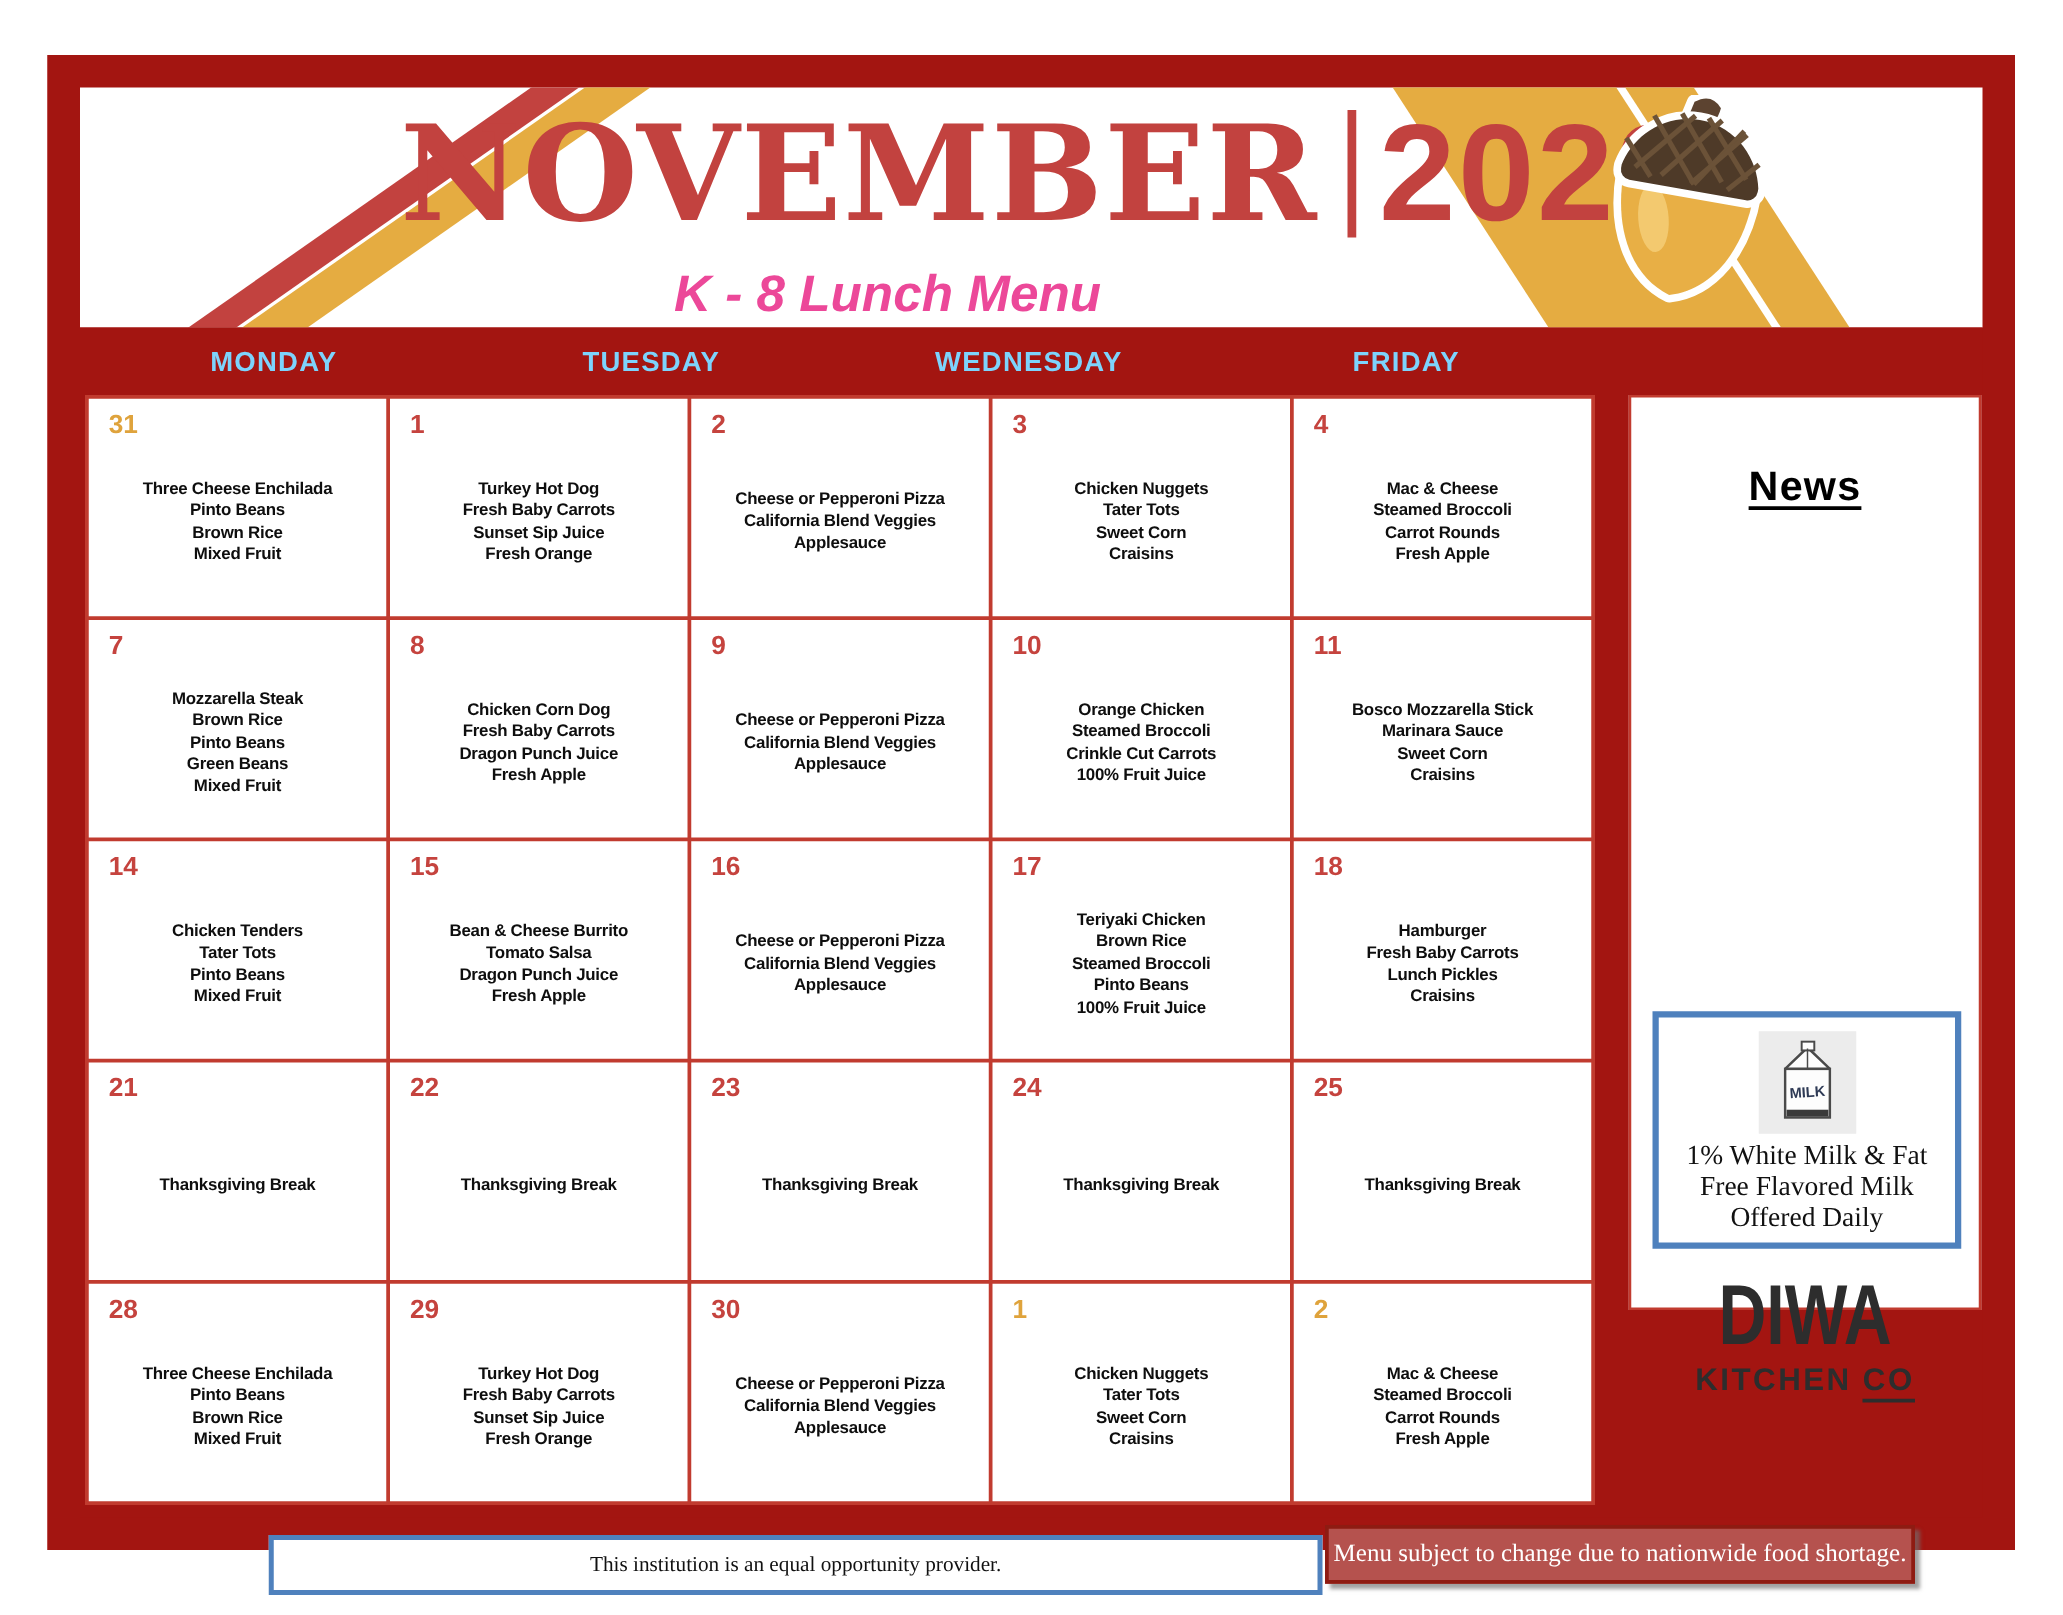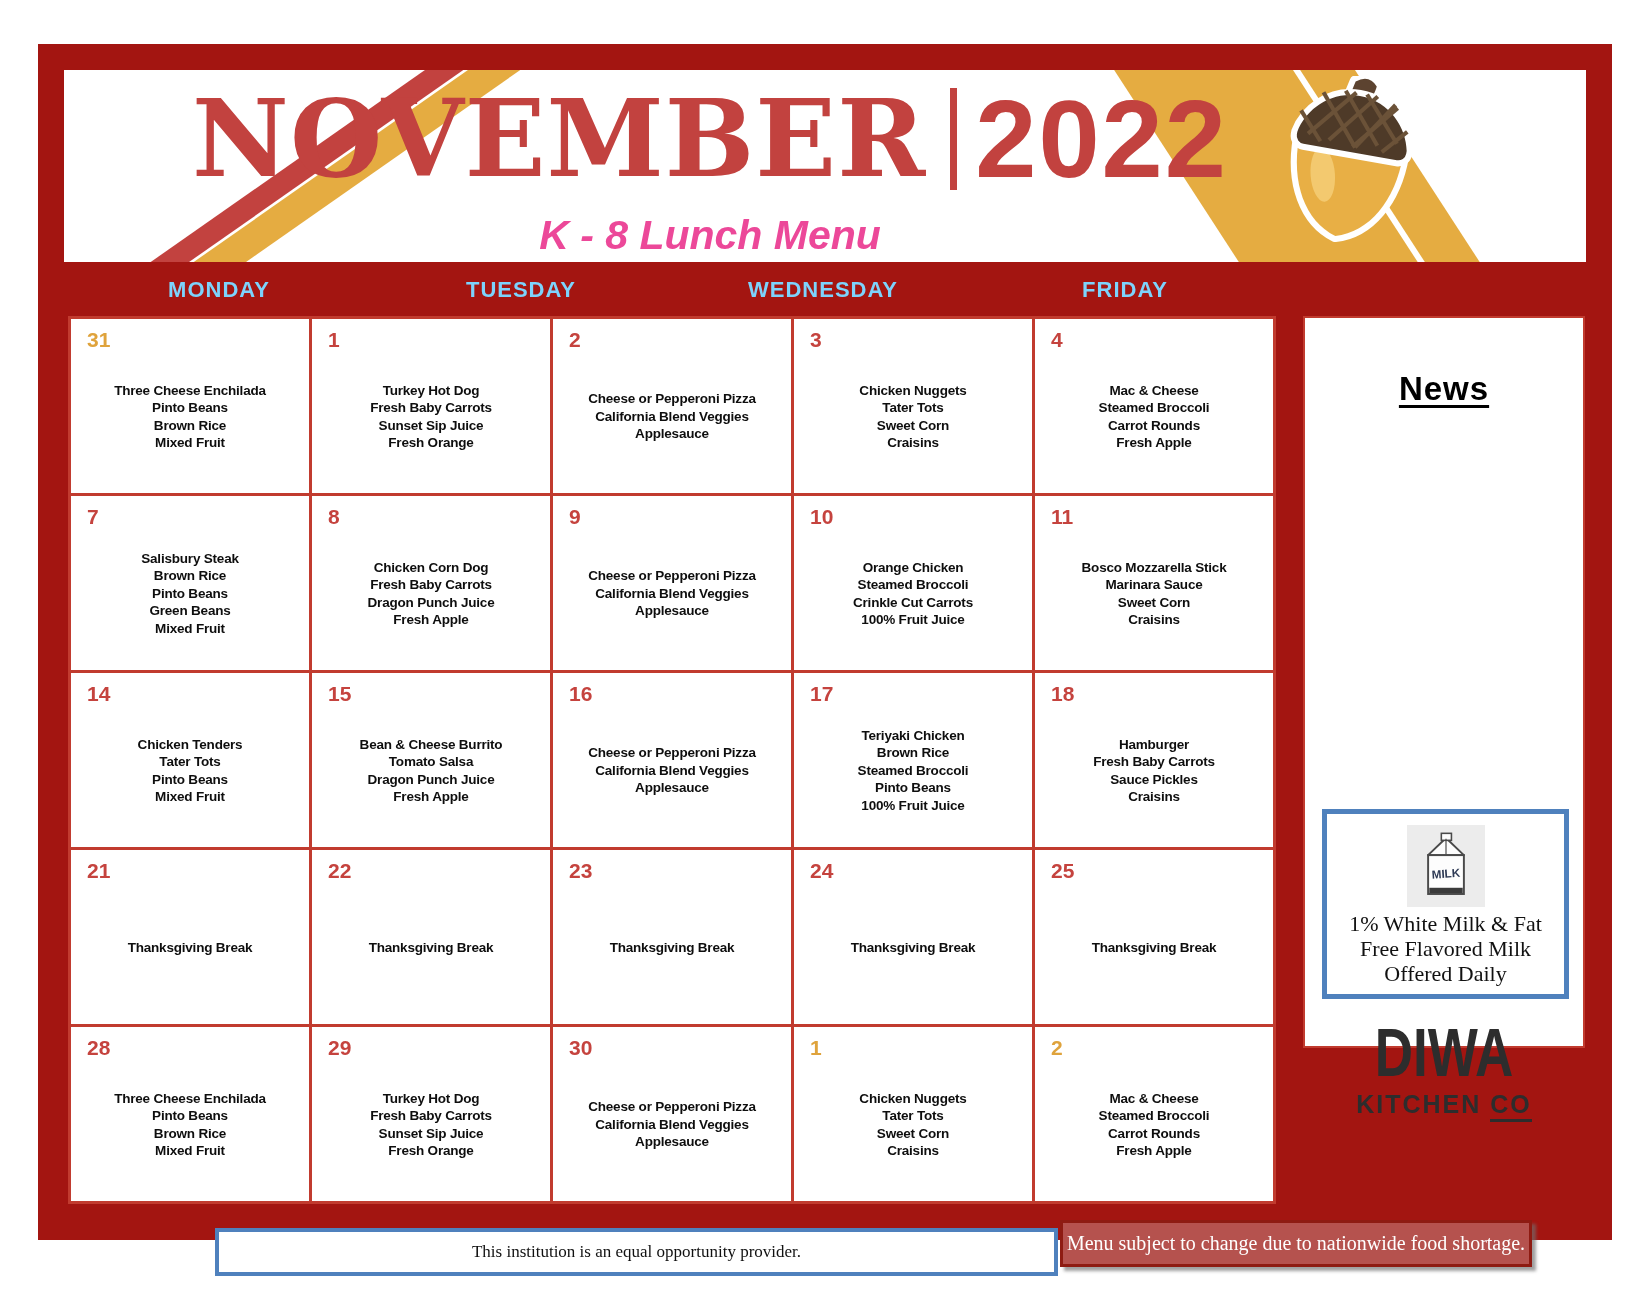--- a/index.html
+++ b/index.html
@@ -12,21 +12,21 @@
 
   
   .header { position:relative; width:100%; height:192px; background:#ffffff; overflow:hidden; }
   .stripe { position:absolute; top:-120px; height:460px; }
   .stripe-red-left  { left:212px; width:22px; background:#C2423F; transform:rotate(55deg); }
   .stripe-gold-left { left:258px; width:30px; background:#E5AC41; transform:rotate(55deg); }
   .stripe-gold-wide { left:1136px; width:150px; background:#E5AC41; transform:rotate(-33deg); }
   .stripe-gold-thin { left:1312px; width:46px; background:#E5AC41; transform:rotate(-33deg); }
 
   .title-row { position:absolute; left:0; right:230px; top:14px; display:flex;
-               align-items:center; justify-content:center; z-index:2; }
+               align-items:center; justify-content:flex-end; z-index:2; }
   .month { font-family:"DejaVu Serif", serif; font-weight:bold; font-size:106px;
            color:#C2423F; letter-spacing:1px; line-height:1; }
   .title-divider { width:7px; height:102px; background:#C2423F; margin:0 18px 0 24px; }
   .year { font-family:"Liberation Sans", sans-serif; font-weight:700; font-size:110px;
           color:#C2423F; line-height:1; letter-spacing:2px; }
   .subtitle { position:absolute; left:0; right:230px; top:142px; text-align:center;
               font-size:41px; font-weight:bold; font-style:italic; color:#ec4899; z-index:2; }
 
   .acorn { position:absolute; left:1208px; top:6px; z-index:3; }
 
@@ -166,21 +166,21 @@
             <div class="menu">
               <div class="mi">Mac &amp; Cheese</div>
               <div class="mi">Steamed Broccoli</div>
               <div class="mi">Carrot Rounds</div>
               <div class="mi">Fresh Apple</div>
             </div>
           </div>
           <div class="cell">
             <div class="date">7</div>
             <div class="menu">
-              <div class="mi">Salisbury Steak</div>
+              <div class="mi">Mozzarella Steak</div>
               <div class="mi">Brown Rice</div>
               <div class="mi">Pinto Beans</div>
               <div class="mi">Green Beans</div>
               <div class="mi">Mixed Fruit</div>
             </div>
           </div>
           <div class="cell">
             <div class="date">8</div>
             <div class="menu">
               <div class="mi">Chicken Corn Dog</div>
@@ -249,21 +249,21 @@
               <div class="mi">Steamed Broccoli</div>
               <div class="mi">Pinto Beans</div>
               <div class="mi">100% Fruit Juice</div>
             </div>
           </div>
           <div class="cell">
             <div class="date">18</div>
             <div class="menu">
               <div class="mi">Hamburger</div>
               <div class="mi">Fresh Baby Carrots</div>
-              <div class="mi">Sauce Pickles</div>
+              <div class="mi">Lunch Pickles</div>
               <div class="mi">Craisins</div>
             </div>
           </div>
           <div class="cell">
             <div class="date">21</div>
             <div class="menu">
               <div class="mi">Thanksgiving Break</div>
             </div>
           </div>
           <div class="cell">

